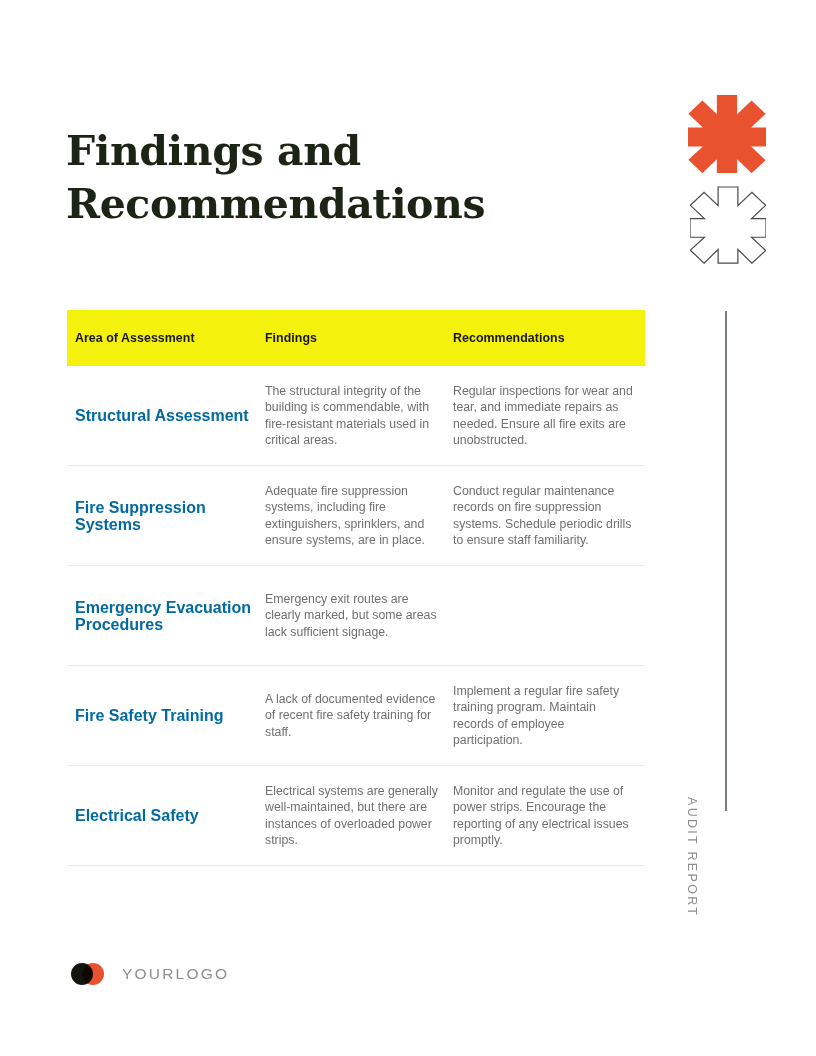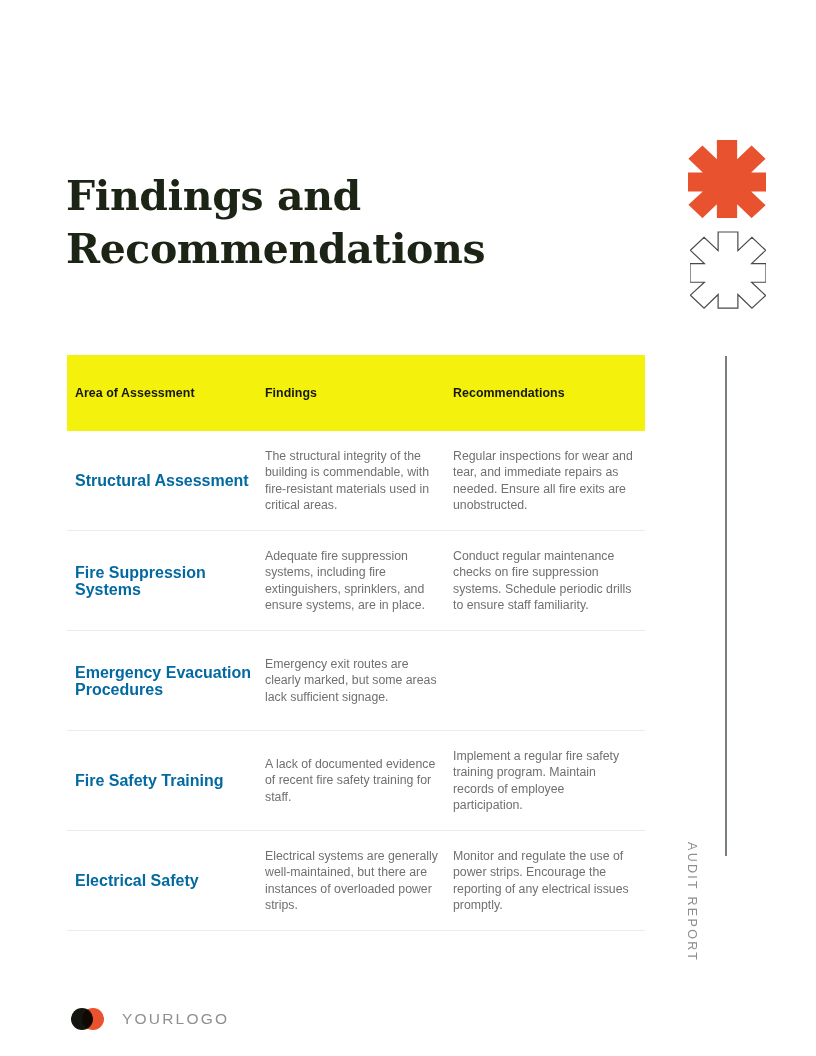--- a/index.html
+++ b/index.html
@@ -12,21 +12,20 @@
     height: 1056px;
     position: relative;
     font-family: "Liberation Sans", sans-serif;
     overflow: hidden;
   }
 
   .page {
     position: absolute;
     inset: 0;
     background: #ffffff;
-    margin-top: 45px;
   }
 
   
   .page-title {
     position: absolute;
     left: 66px;
     top: 125px;
     width: 560px;
     font-family: "DejaVu Serif", "Liberation Serif", serif;
     font-weight: 700;
@@ -82,21 +81,21 @@
 
   
   .table {
     position: absolute;
     left: 67px;
     top: 310px;
     width: 578px;
   }
   .table-header {
     background: #f4f20d;
-    height: 76px;
+    height: 56px;
     display: flex;
     align-items: center;
   }
   .th {
     font-size: 12.4px;
     font-weight: 700;
     color: #17170c;
     letter-spacing: 0.05px;
   }
   .col-area   { width: 198px; padding-left: 8px; box-sizing: border-box; }
@@ -199,21 +198,21 @@
 
     <div class="table-row">
       <div class="cell-area">Structural Assessment</div>
       <div class="cell-text cell-find">The structural integrity of the building is commendable, with fire-resistant materials used in critical areas.</div>
       <div class="cell-text cell-rec">Regular inspections for wear and tear, and immediate repairs as needed. Ensure all fire exits are unobstructed.</div>
     </div>
 
     <div class="table-row">
       <div class="cell-area">Fire Suppression Systems</div>
       <div class="cell-text cell-find">Adequate fire suppression systems, including fire extinguishers, sprinklers, and ensure systems, are in place.</div>
-      <div class="cell-text cell-rec">Conduct regular maintenance checks on fire suppression systems. Schedule periodic drills to ensure staff familiarity.</div>
+      <div class="cell-text cell-rec">Conduct regular maintenance records on fire suppression systems. Schedule periodic drills to ensure staff familiarity.</div>
     </div>
 
     <div class="table-row">
       <div class="cell-area">Emergency Evacuation Procedures</div>
       <div class="cell-text cell-find">Emergency exit routes are clearly marked, but some areas lack sufficient signage.</div>
     </div>
 
     <div class="table-row">
       <div class="cell-area">Fire Safety Training</div>
       <div class="cell-text cell-find">A lack of documented evidence of recent fire safety training for staff.</div>

